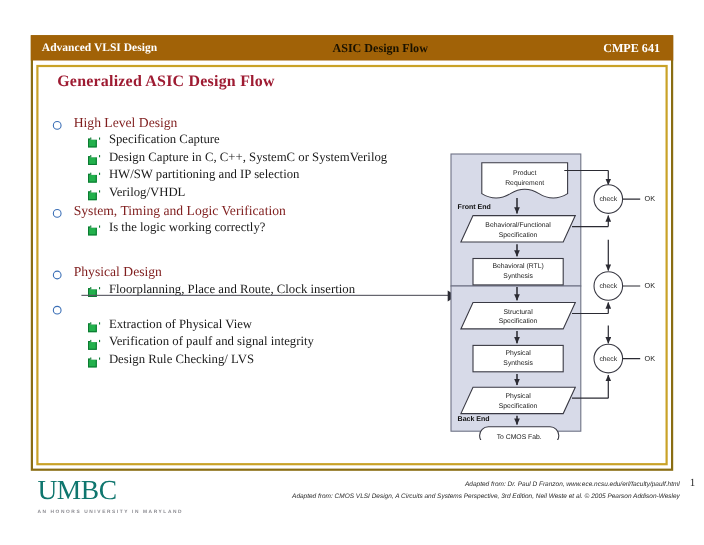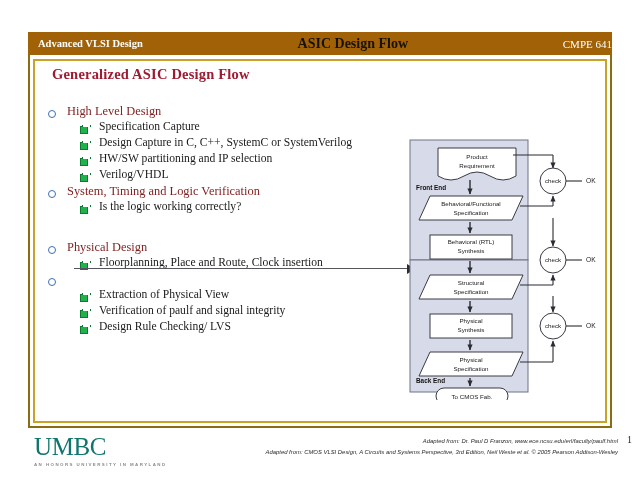--- a/index.html
+++ b/index.html
@@ -53,27 +53,28 @@
     font-weight: bold;
     font-size: 10.5px;
     padding-left: 10px;
     white-space: nowrap;
   }
   #header-center {
     flex: 1;
     text-align: center;
     color: #1a1200;
     font-weight: bold;
-    font-size: 14px;
+    font-size: 11px;
     white-space: nowrap;
   }
   #header-right {
     color: #ffffff;
-    font-weight: normal;
+    font-weight: bold;
     font-size: 11px;
+    padding-right: 12px;
     white-space: nowrap;
   }
 
   
   #slide-title {
     position: absolute;
     left: 52px;
     top: 66px;
     color: #9e1b32;
     font-weight: bold;

